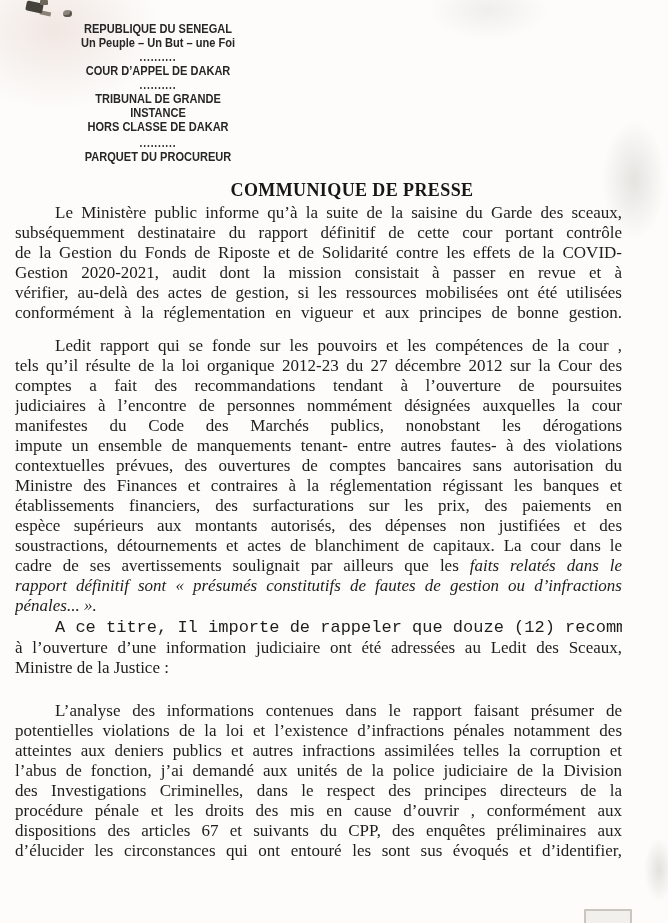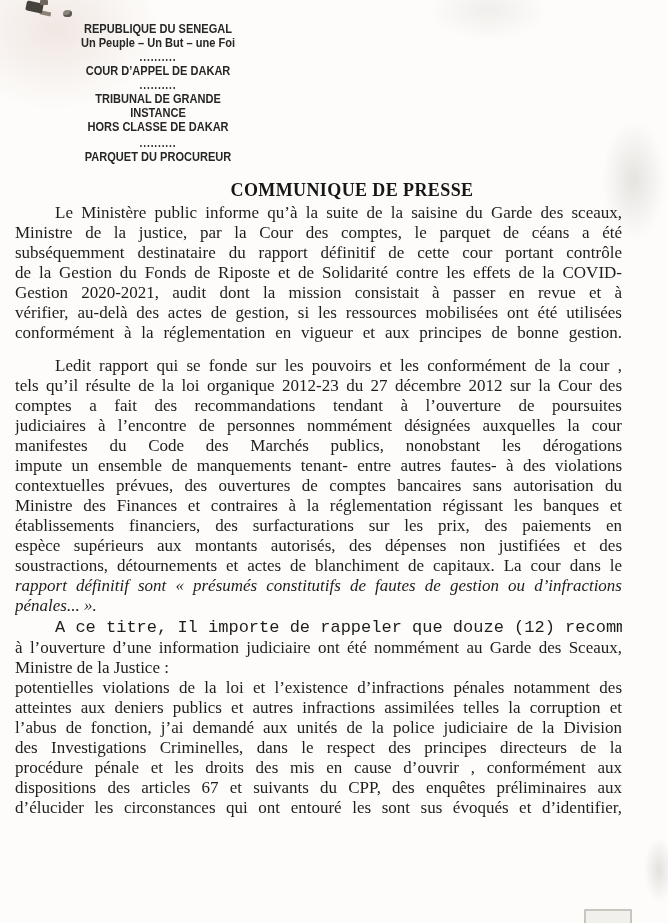--- a/index.html
+++ b/index.html
@@ -85,42 +85,43 @@
     <div class="hl mt3">TRIBUNAL DE GRANDE INSTANCE</div>
     <div class="hl">HORS CLASSE DE DAKAR</div>
     <div class="sep sep-lg">..........</div>
     <div class="hl mt3">PARQUET DU PROCUREUR</div>
   </header>
 
   <h1 class="title">COMMUNIQUE DE PRESSE</h1>
 
   <main class="doc-body">
       <div class="line first"><span>Le Ministère public informe qu’à la suite de la saisine du Garde des sceaux,</span></div>
-      <div class="line "><span>Ministre de la justice, par la Cour des comptes, le parquet de céans a été</span></div>
       <div class="line "><span>subséquemment destinataire du rapport définitif de cette cour portant contrôle</span></div>
       <div class="line "><span>de la Gestion du Fonds de Riposte et de Solidarité contre les effets de la COVID-</span></div>
       <div class="line "><span>Gestion 2020-2021, audit dont la mission consistait à passer en revue et à</span></div>
       <div class="line "><span>vérifier, au-delà des actes de gestion, si les ressources mobilisées ont été utilisées</span></div>
       <div class="line "><span>conformément à la réglementation en vigueur et aux principes de bonne gestion.</span></div>
-      <div class="line first g13"><span>Ledit rapport qui se fonde sur les pouvoirs et les conformément de la cour ,</span></div>
+      <div class="line first g13"><span>Ledit rapport qui se fonde sur les pouvoirs et les compétences de la cour ,</span></div>
       <div class="line "><span>tels qu’il résulte de la loi organique 2012-23 du 27 décembre 2012 sur la Cour des</span></div>
       <div class="line "><span>comptes a fait des recommandations tendant à l’ouverture de poursuites</span></div>
       <div class="line "><span>judiciaires à l’encontre de personnes nommément désignées auxquelles la cour</span></div>
       <div class="line "><span>manifestes du Code des Marchés publics, nonobstant les dérogations</span></div>
       <div class="line "><span>impute un ensemble de manquements tenant- entre autres fautes- à des violations</span></div>
       <div class="line "><span>contextuelles prévues, des ouvertures de comptes bancaires sans autorisation du</span></div>
       <div class="line "><span>Ministre des Finances et contraires à la réglementation régissant les banques et</span></div>
       <div class="line "><span>établissements financiers, des surfacturations sur les prix, des paiements en</span></div>
       <div class="line "><span>espèce supérieurs aux montants autorisés, des dépenses non justifiées et des</span></div>
       <div class="line "><span>soustractions, détournements et actes de blanchiment de capitaux. La cour dans le</span></div>
+      <div class="line "><span>cadre de ses avertissements soulignait par ailleurs que les </span><em>faits relatés dans le</em></div>
       <div class="line "><em>rapport définitif sont « présumés constitutifs de fautes de gestion ou d’infractions</em></div>
       <div class="line short"><em>pénales... ».</em></div>
       <div class="line first g10"><span>A ce titre, Il importe de rappeler que douze (12) recommandations tendant</span></div>
-      <div class="line "><span>à l’ouverture d’une information judiciaire ont été nommément au Garde des Sceaux,</span></div>
+      <div class="line "><span>à l’ouverture d’une information judiciaire ont été adressées au Ledit des Sceaux,</span></div>
       <div class="line short"><span>Ministre de la Justice :</span></div>
+      <div class="line first g23"><span>L’analyse des informations contenues dans le rapport faisant présumer de</span></div>
       <div class="line "><span>potentielles violations de la loi et l’existence d’infractions pénales notamment des</span></div>
       <div class="line "><span>atteintes aux deniers publics et autres infractions assimilées telles la corruption et</span></div>
       <div class="line "><span>l’abus de fonction, j’ai demandé aux unités de la police judiciaire de la Division</span></div>
       <div class="line "><span>des Investigations Criminelles, dans le respect des principes directeurs de la</span></div>
       <div class="line "><span>procédure pénale et les droits des mis en cause d’ouvrir , conformément aux</span></div>
       <div class="line "><span>dispositions des articles 67 et suivants du CPP, des enquêtes préliminaires aux</span></div>
       <div class="line "><span>d’élucider les circonstances qui ont entouré les sont sus évoqués et d’identifier,</span></div>
     </main>
 
 </div>

